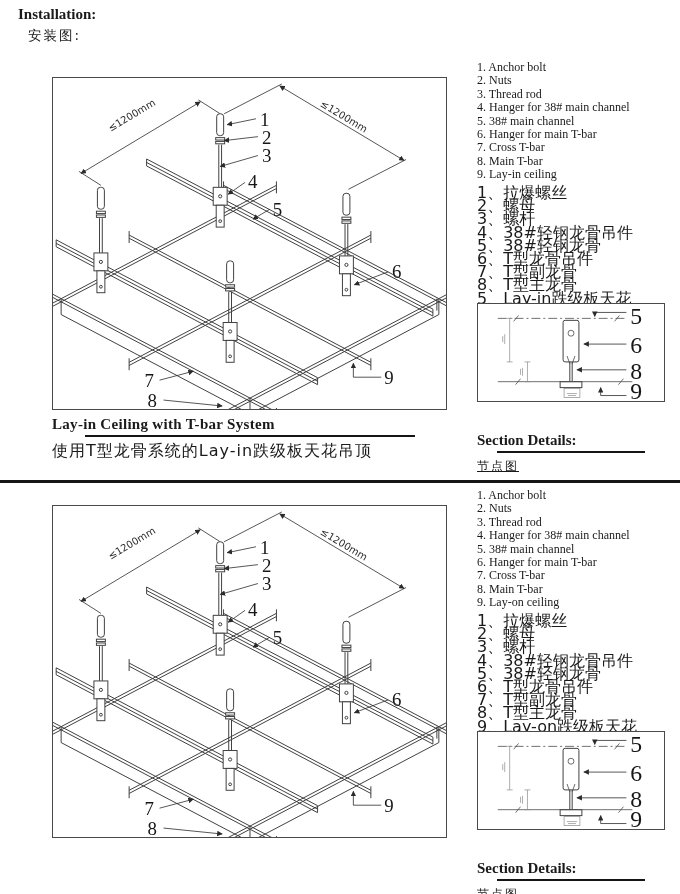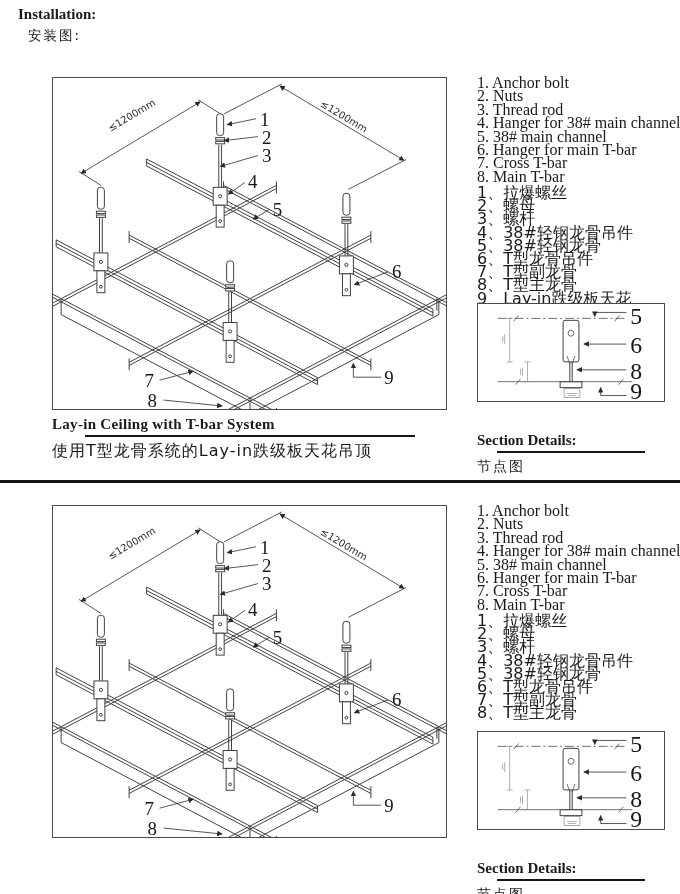--- a/index.html
+++ b/index.html
@@ -8,33 +8,33 @@
   .hdr-en{position:absolute;left:18px;top:6px;font-size:15px;font-weight:bold;}
   .hdr-zh{position:absolute;left:28px;top:27px;font-size:13.5px;letter-spacing:2px;
           font-family:"DejaVu Sans",sans-serif;}
   .panel{position:absolute;left:0;width:680px;height:428px;}
   #panel-0{top:0;} #panel-1{top:428px;}
   .draw-box{position:absolute;left:52px;top:77px;width:395px;height:333px;
             border:1.5px solid #4a4a4a;box-sizing:border-box;background:#fff;}
   .draw-box svg{display:block;width:100%;height:100%;}
   .legend{position:absolute;left:477px;width:200px;margin:0;padding:0;list-style:none;}
   .legend li{white-space:nowrap;}
-  .legend-en{top:61px;font-size:16px;line-height:13.4px;font-family:"Liberation Serif",serif;margin-top:15px;}
+  .legend-en{top:61px;font-size:12px;line-height:13.4px;font-family:"Liberation Serif",serif;}
   .legend-zh{top:186px;font-size:16px;line-height:13.2px;font-family:"DejaVu Sans",sans-serif;}
   .sec-box{position:absolute;left:477px;top:303px;width:188px;height:99px;
            border:1.5px solid #4a4a4a;box-sizing:border-box;background:#fff;}
   .sec-box svg{display:block;width:100%;height:100%;}
   .title-blk{position:absolute;left:52px;top:416px;width:395px;}
   .title-en{font-size:15px;font-weight:bold;letter-spacing:.3px;}
   .title-rule{width:330px;height:0;border-bottom:2.6px solid #151515;margin:2px auto 4px;}
   .title-zh{font-size:16px;font-family:"DejaVu Sans",sans-serif;letter-spacing:1px;}
   .secdet-blk{position:absolute;left:477px;top:432px;width:188px;text-align:left;}
   .secdet-en{font-size:15px;font-weight:bold;}
   .secdet-rule{width:148px;height:0;border-bottom:2.4px solid #151515;margin:2px auto 5px;}
-  .secdet-zh{font-size:14px;font-family:"DejaVu Sans",sans-serif;letter-spacing:2px;}
+  .secdet-zh{font-size:12px;font-family:"DejaVu Sans",sans-serif;letter-spacing:2px;text-decoration:underline;}
   .divider{position:absolute;left:0;top:480px;width:680px;height:3px;background:#151515;}
   
   .ln{stroke:#404040;stroke-width:1;fill:none;}
   .lt{stroke:#4a4a4a;stroke-width:.8;fill:none;}
   .ld{stroke:#2b2b2b;stroke-width:.8;fill:none;}
   .fillw{fill:#fff;stroke:#404040;stroke-width:1;}
   .num{font-family:"Liberation Serif",serif;font-size:19px;fill:#161616;}
   .numbig{font-family:"Liberation Serif",serif;font-size:24px;fill:#161616;}
   .dimt{font-family:"DejaVu Sans",sans-serif;font-size:10px;fill:#2b2b2b;}
   .gray{stroke:#8a8a8a;stroke-width:.7;fill:none;}
@@ -156,31 +156,32 @@
 
   <ul class="legend legend-en">
     <li>1. Anchor bolt</li>
     <li>2. Nuts</li>
     <li>3. Thread rod</li>
     <li>4. Hanger for 38#  main  channel</li>
     <li>5. 38#  main  channel</li>
     <li>6. Hanger  for  main  T-bar</li>
     <li>7. Cross  T-bar</li>
     <li>8. Main T-bar</li>
+    <li>9. Lay-in  ceiling</li>
   </ul>
   <ul class="legend legend-zh">
     <li>1、拉爆螺丝</li>
     <li>2、螺母</li>
     <li>3、螺杆</li>
     <li>4、38#轻钢龙骨吊件</li>
     <li>5、38#轻钢龙骨</li>
     <li>6、T型龙骨吊件</li>
     <li>7、T型副龙骨</li>
     <li>8、T型主龙骨</li>
-    <li>9、Lay-in跌级板天花</li>
+    <li>5、Lay-in跌级板天花</li>
   </ul>
 
   <div class="sec-box">
     <svg viewBox="0 0 188 97">
       <path class="lt" d="M20,14 H150" stroke-dasharray="9 3 2 3"></path>
       <path class="lt" d="M36,17 L41,11 M138,17 L143,11"></path>
       <rect class="fillw" x="86" y="16" width="16" height="42" rx="2"></rect>
       <circle class="lt" cx="94" cy="29" r="3"></circle>
       <path class="ln" d="M92.8,58 V78 M95.2,58 V78"></path>
       <path class="lt" d="M90,52 L92.8,60 M98,52 L95.2,60"></path>
@@ -329,30 +330,32 @@
 
   <ul class="legend legend-en">
     <li>1. Anchor bolt</li>
     <li>2. Nuts</li>
     <li>3. Thread rod</li>
     <li>4. Hanger for 38#  main  channel</li>
     <li>5. 38#  main  channel</li>
     <li>6. Hanger  for  main  T-bar</li>
     <li>7. Cross  T-bar</li>
     <li>8. Main T-bar</li>
+    <li>9. Lay-on  ceiling</li>
   </ul>
   <ul class="legend legend-zh">
     <li>1、拉爆螺丝</li>
     <li>2、螺母</li>
     <li>3、螺杆</li>
     <li>4、38#轻钢龙骨吊件</li>
     <li>5、38#轻钢龙骨</li>
     <li>6、T型龙骨吊件</li>
     <li>7、T型副龙骨</li>
     <li>8、T型主龙骨</li>
+    <li>9、Lay-on跌级板天花</li>
   </ul>
 
   <div class="sec-box">
     <svg viewBox="0 0 188 97">
       <path class="lt" d="M20,14 H150" stroke-dasharray="9 3 2 3"></path>
       <path class="lt" d="M36,17 L41,11 M138,17 L143,11"></path>
       <rect class="fillw" x="86" y="16" width="16" height="42" rx="2"></rect>
       <circle class="lt" cx="94" cy="29" r="3"></circle>
       <path class="ln" d="M92.8,58 V78 M95.2,58 V78"></path>
       <path class="lt" d="M90,52 L92.8,60 M98,52 L95.2,60"></path>

